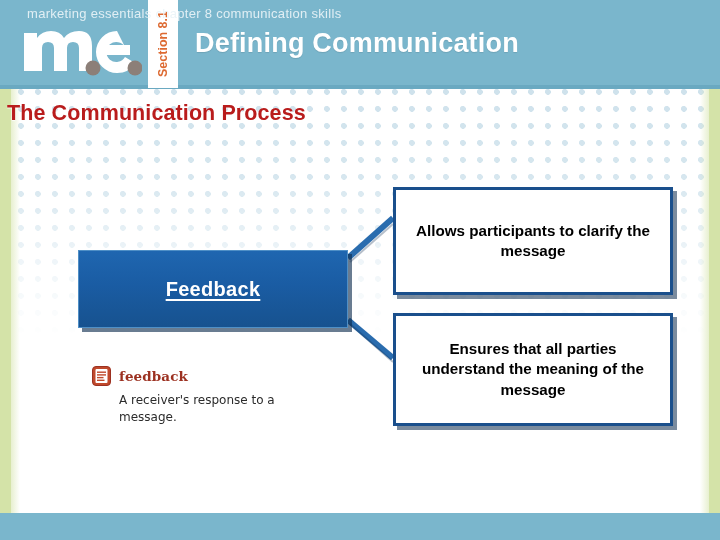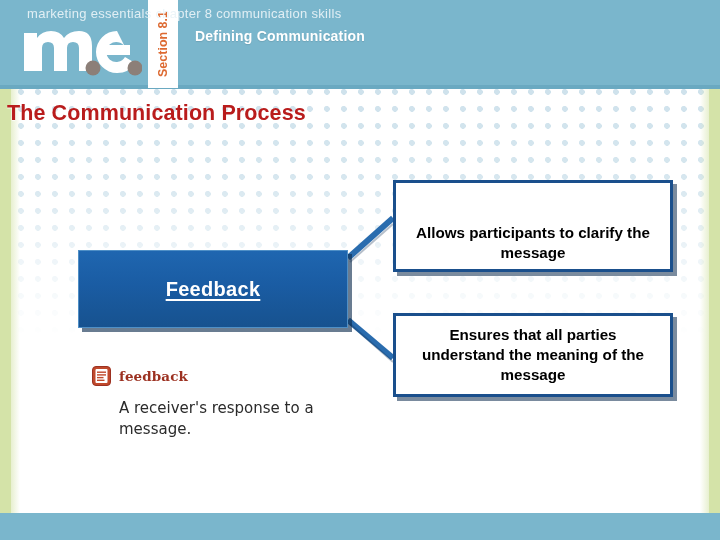--- a/index.html
+++ b/index.html
@@ -98,21 +98,21 @@
     display: flex;
     align-items: center;
     justify-content: center;
     letter-spacing: 0px;
     white-space: nowrap;
   }
   .header-title {
     position: absolute;
     left: 195px; top: 28px;
     color: #ffffff;
-    font-size: 14px;
+    font-size: 27px;
     font-weight: bold;
     letter-spacing: 0.2px;
     white-space: nowrap;
     text-shadow: 0 1px 1px rgba(0,0,0,0.10);
   }
 
   
   .slide-title {
     position: absolute;
     left: 7px; top: 101px;
@@ -156,22 +156,22 @@
     letter-spacing: 0.3px;
   }
   .node-detail {
     left: 393px;
     width: 280px;
     background: #ffffff;
     border: 3px solid #1a4f8c;
     box-shadow: 4px 4px 0 rgba(13,44,78,0.55);
     padding: 6px 12px;
   }
-  .node-detail.top    { top: 180px; height: 92px; align-items: flex-end; }
-  .node-detail.bottom { top: 313px; height: 84px; }
+  .node-detail.top    { top: 187px; height: 108px; }
+  .node-detail.bottom { top: 313px; height: 113px; }
   .node-detail .label {
     color: #000000;
     font-size: 15.2px;
     font-weight: bold;
     line-height: 1.32;
   }
 
   
   .glossary {
     position: absolute;
@@ -188,24 +188,24 @@
     flex: 0 0 auto;
   }
   .glossary-term {
     color: #9c3121;
     font-size: 13.5px;
     font-weight: bold;
     font-family: "DejaVu Serif", serif;
     letter-spacing: 0.1px;
   }
   .glossary-def {
-    margin-top: 12px;
+    margin-top: 6px;
     margin-left: 27px;
     color: #2b2b2b;
-    font-size: 15px;
+    font-size: 12px;
     font-family: "DejaVu Sans", sans-serif;
     line-height: 1.42;
     width: 205px;
   }
 
   
   .footer {
     position: absolute;
     left: 0; top: 513px;
     width: 720px; height: 27px;

